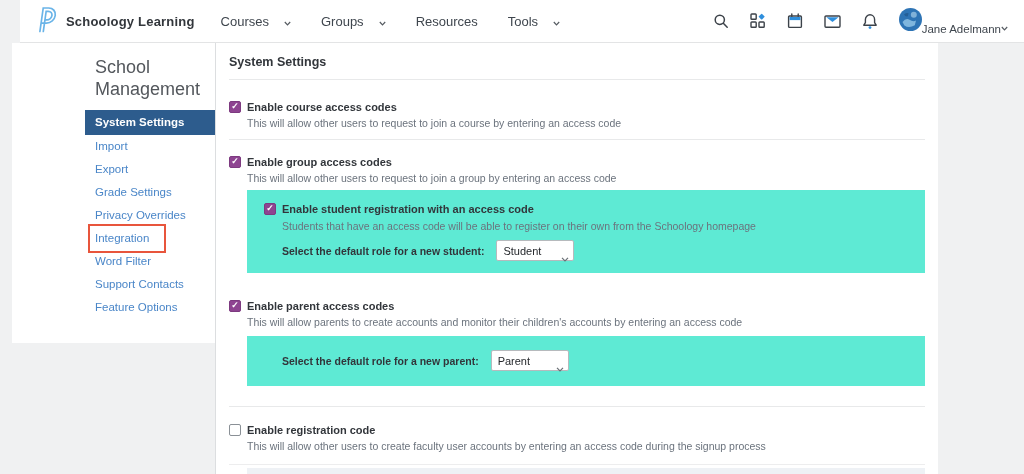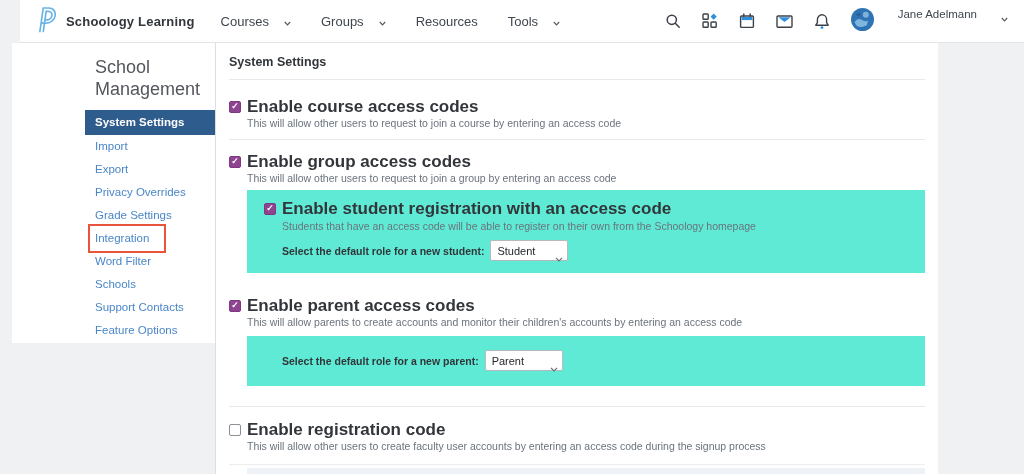--- a/index.html
+++ b/index.html
@@ -15,21 +15,21 @@
     position:absolute; top:0; left:0; right:0; height:43px;
     background:#fff; border-bottom:1px solid #e3e4e5;
     display:flex; align-items:center; z-index:6;margin-left:20px;
   }
   .brand { display:flex; align-items:center; margin-left:13px; }
   .brand-name { margin-left:8px; font-size:13px; font-weight:bold; letter-spacing:.2px; color:#32363b; }
   .topnav { display:flex; margin-left:26px; gap:30px; }
   .topnav-item { display:flex; align-items:center; gap:15px; font-size:13px; color:#3f464e; cursor:pointer; }
   .tb-right { margin-left:auto; display:flex; align-items:center; gap:21px; margin-right:16px; }
   .icon-btn { display:flex; align-items:center; cursor:pointer; }
-  .userbox { display:flex; align-items:flex-start; gap:24px; cursor:pointer; }
+  .userbox { display:flex; align-items:flex-end; gap:0; cursor:pointer; }
   .username { font-size:11.5px; color:#3f464e; }
   
   .sidebar {
     position:absolute; left:12px; top:43px; width:203px; height:300px;
     background:#fff; z-index:2;
   }
   .sb-title { padding:14px 8px 0 83px; font-size:18px; line-height:1.22; color:#53575c; }
   .sb-nav { margin:9px 0 0 73px; width:130px; list-style:none; }
   .sb-item {
     display:block; padding:5.5px 6px 5.5px 10px;
@@ -59,26 +59,26 @@
   .hr-3 { margin-top:20px; }
   .hr-4 { margin-top:12px; }
   .cb-row { display:flex; align-items:center; gap:6px; height:13px; }
   .cb {
     width:12px; height:12px; border-radius:2px; flex:0 0 12px;
     display:inline-flex; align-items:center; justify-content:center; cursor:pointer;
   }
   .cb.checked { background:#8e4491; border:1px solid #7d3a80; }
   .cb.checked::after { content:"\2713"; color:#fff; font-size:9px; font-weight:bold; line-height:1; }
   .cb.unchecked { background:#fff; border:1px solid #8a9096; }
-  .setting-label { font-size:17px; font-weight:bold; color:#32363b; cursor:default; }
+  .setting-label { font-size:11px; font-weight:bold; color:#32363b; cursor:default; }
   .desc { margin:5px 0 0 18px; font-size:10.5px; line-height:11px; color:#6b737d; }
   .panel { margin:6px 0 0 18px; background:#5eead4; padding:12px 16px 12px 17px; }
   .panel.parent-panel { margin-top:8px; padding:14px 32px 15px 17px; }
   .sub-desc { margin:6px 0 0 18px; font-size:10.5px; line-height:11px; color:#6b737d; }
-  .role-row { display:flex; align-items:center; gap:6px; margin:8px 0 0 18px; height:21px; }
+  .role-row { display:flex; align-items:center; gap:12px; margin:8px 0 0 18px; height:21px; }
   .role-row.no-top { margin-top:0; }
   .role-label { font-size:10.5px; font-weight:bold; color:#32363b; }
   .sel { position:relative; display:inline-flex; }
   .sel select {
     appearance:none; -webkit-appearance:none;
     width:78px; height:21px; padding:0 18px 0 6px;
     border:1px solid #b6babd; border-radius:2px; background:#fff;
     font-family:"Liberation Sans", sans-serif; font-size:11px; color:#25282c; cursor:pointer;
   }
   .sel .chev { position:absolute; right:5px; top:8px; pointer-events:none; }
@@ -175,28 +175,27 @@
     </span>
   </div>
 </header>
 
 <aside class="sidebar">
   <div class="sb-title">School Management</div>
   <ul class="sb-nav">
     <li class="sb-item active">System Settings</li>
     <li class="sb-item">Import</li>
     <li class="sb-item">Export</li>
+    <li class="sb-item">Grade Settings</li>
     <li class="sb-item">Privacy Overrides</li>
-    <li class="sb-item">Grade Settings</li>
     <li class="sb-item">
       <span>Integration</span>
       <span class="red-box"></span>
     </li>
     <li class="sb-item">Word Filter</li>
-    <li class="sb-item">Schools</li>
     <li class="sb-item">Support Contacts</li>
     <li class="sb-item">Feature Options</li>
   </ul>
 </aside>
 
 <main class="main">
   <h1 class="page-title">System Settings</h1>
   <hr class="hr">
 
   <section class="section-1">

